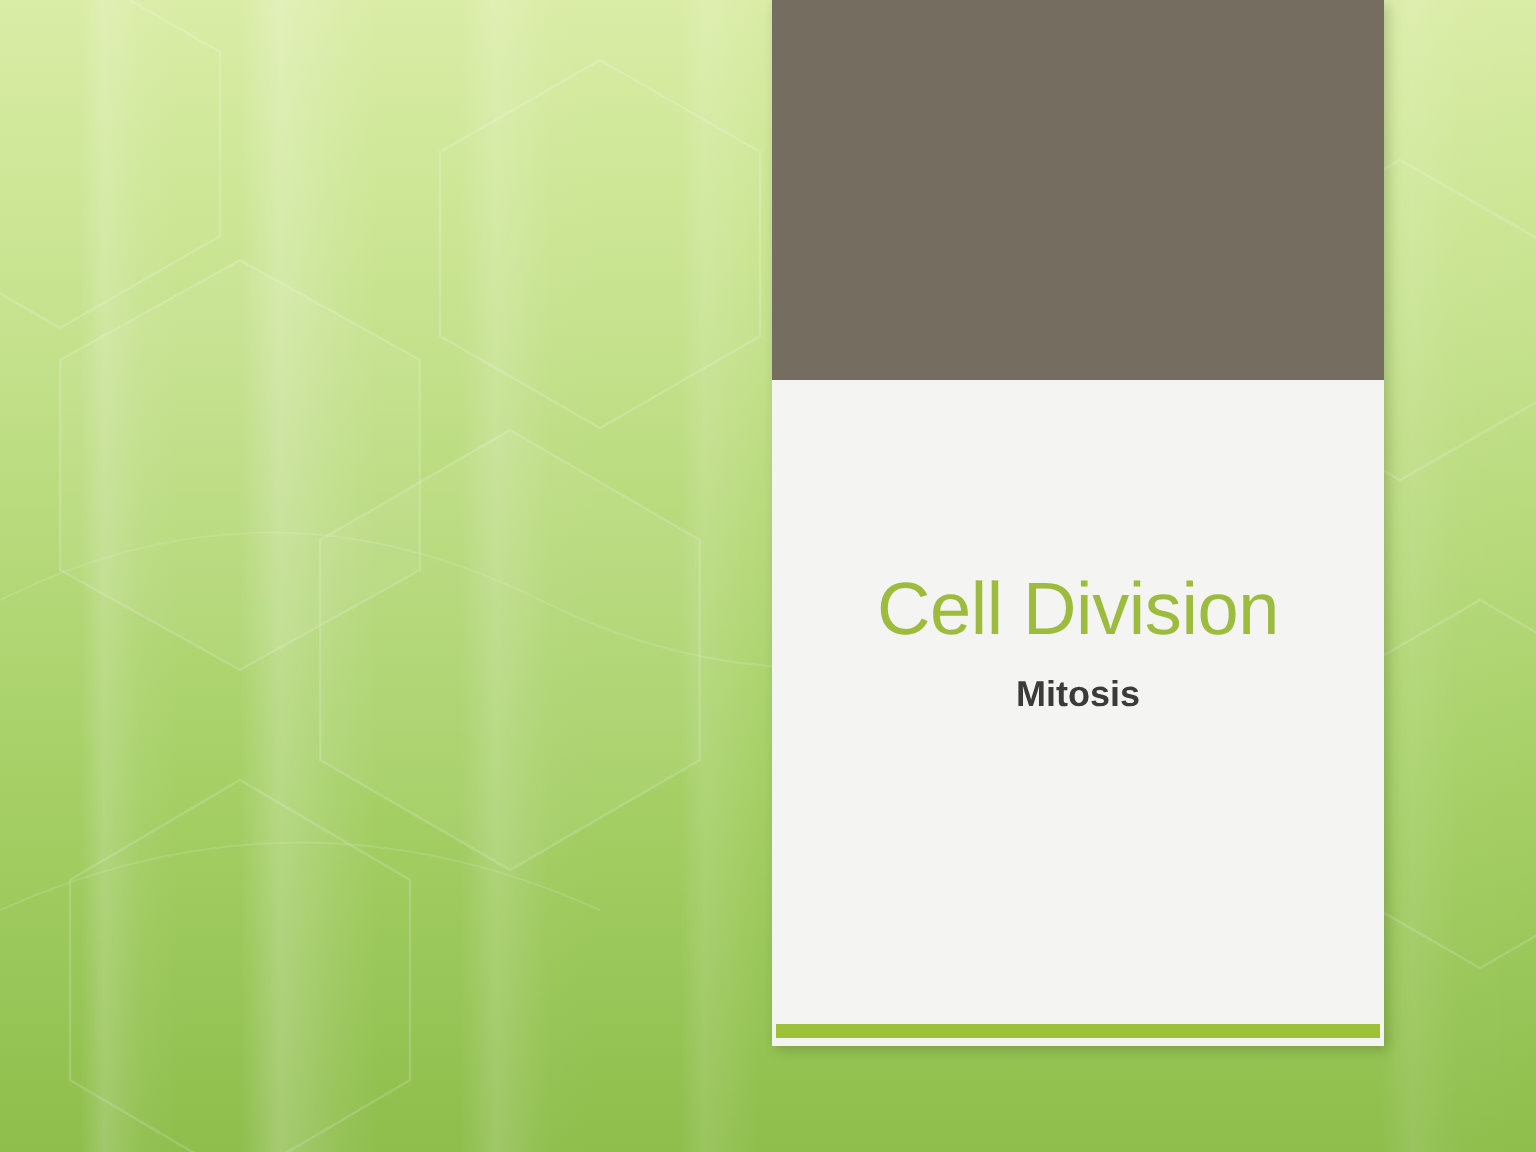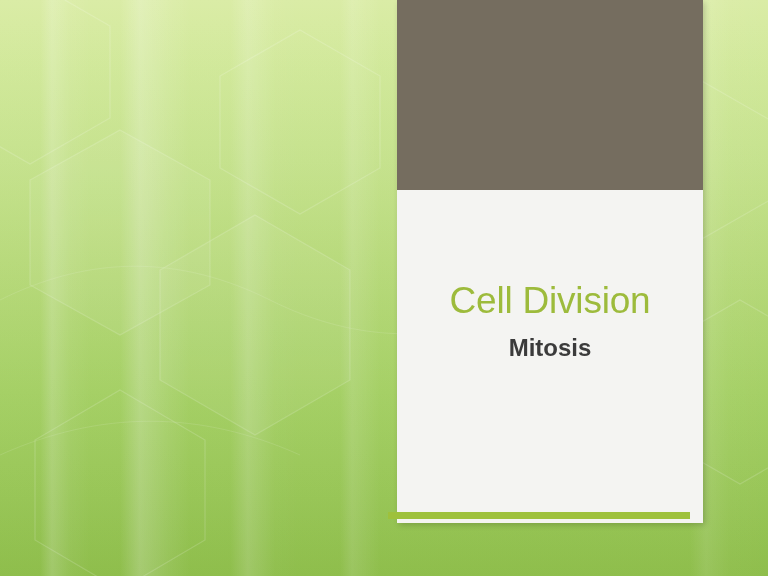--- a/index.html
+++ b/index.html
@@ -83,21 +83,20 @@
 
   
   .card {
     position: absolute;
     left: 386px;
     top: 0px;
     width: 306px;
     height: 523px;
     background: #f4f4f2;
     box-shadow: 2px 2px 6px rgba(0,0,0,0.18);
-    margin-left: 11px;
   }
   .card-photo {
     position: absolute;
     left: 0;
     top: 0;
     width: 306px;
     height: 190px;
     background: #756d5f;
   }
   .card-rule {
@@ -126,21 +125,21 @@
     font-size: 37px;
     line-height: 1.1;
     color: #9dbb3c;
     font-weight: 400;
     letter-spacing: -0.2px;
     text-align: center;
     margin: 0;
   }
   .subtitle {
     margin: 12px 0 0 0;
-    font-size: 24px;
+    font-size: 18px;
     font-weight: bold;
     color: #3b3b3b;
     text-align: center;
     letter-spacing: 0px;
   }
 </style>
 </head>
 <body>
 
 <div id="slide">

